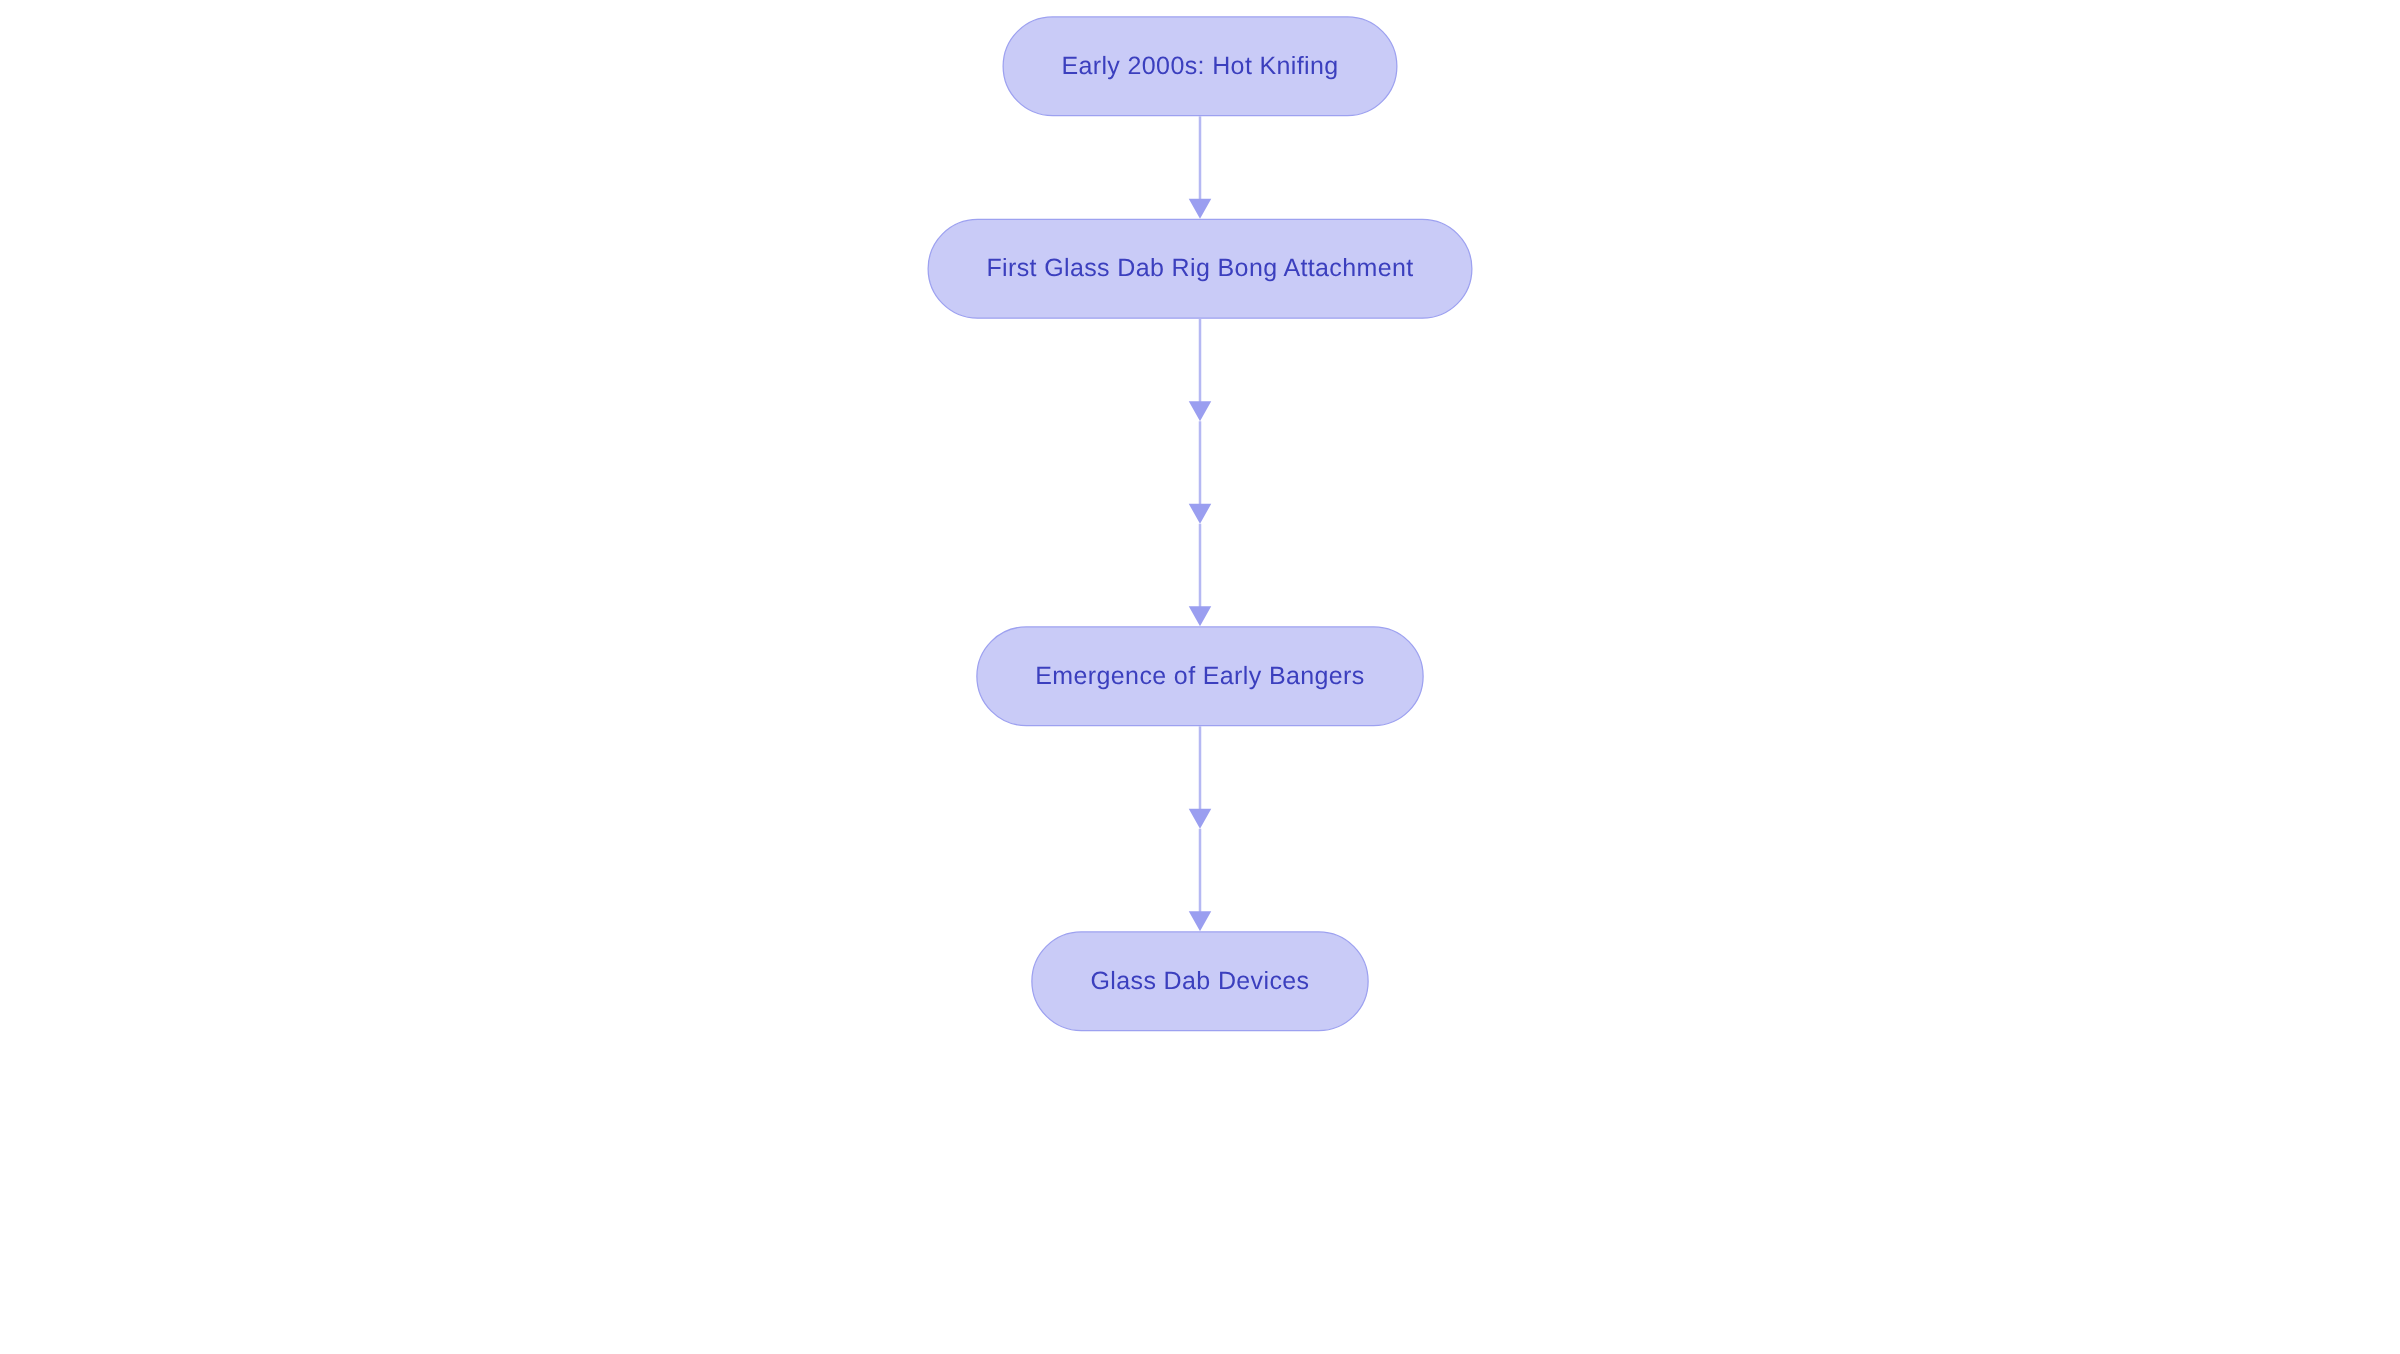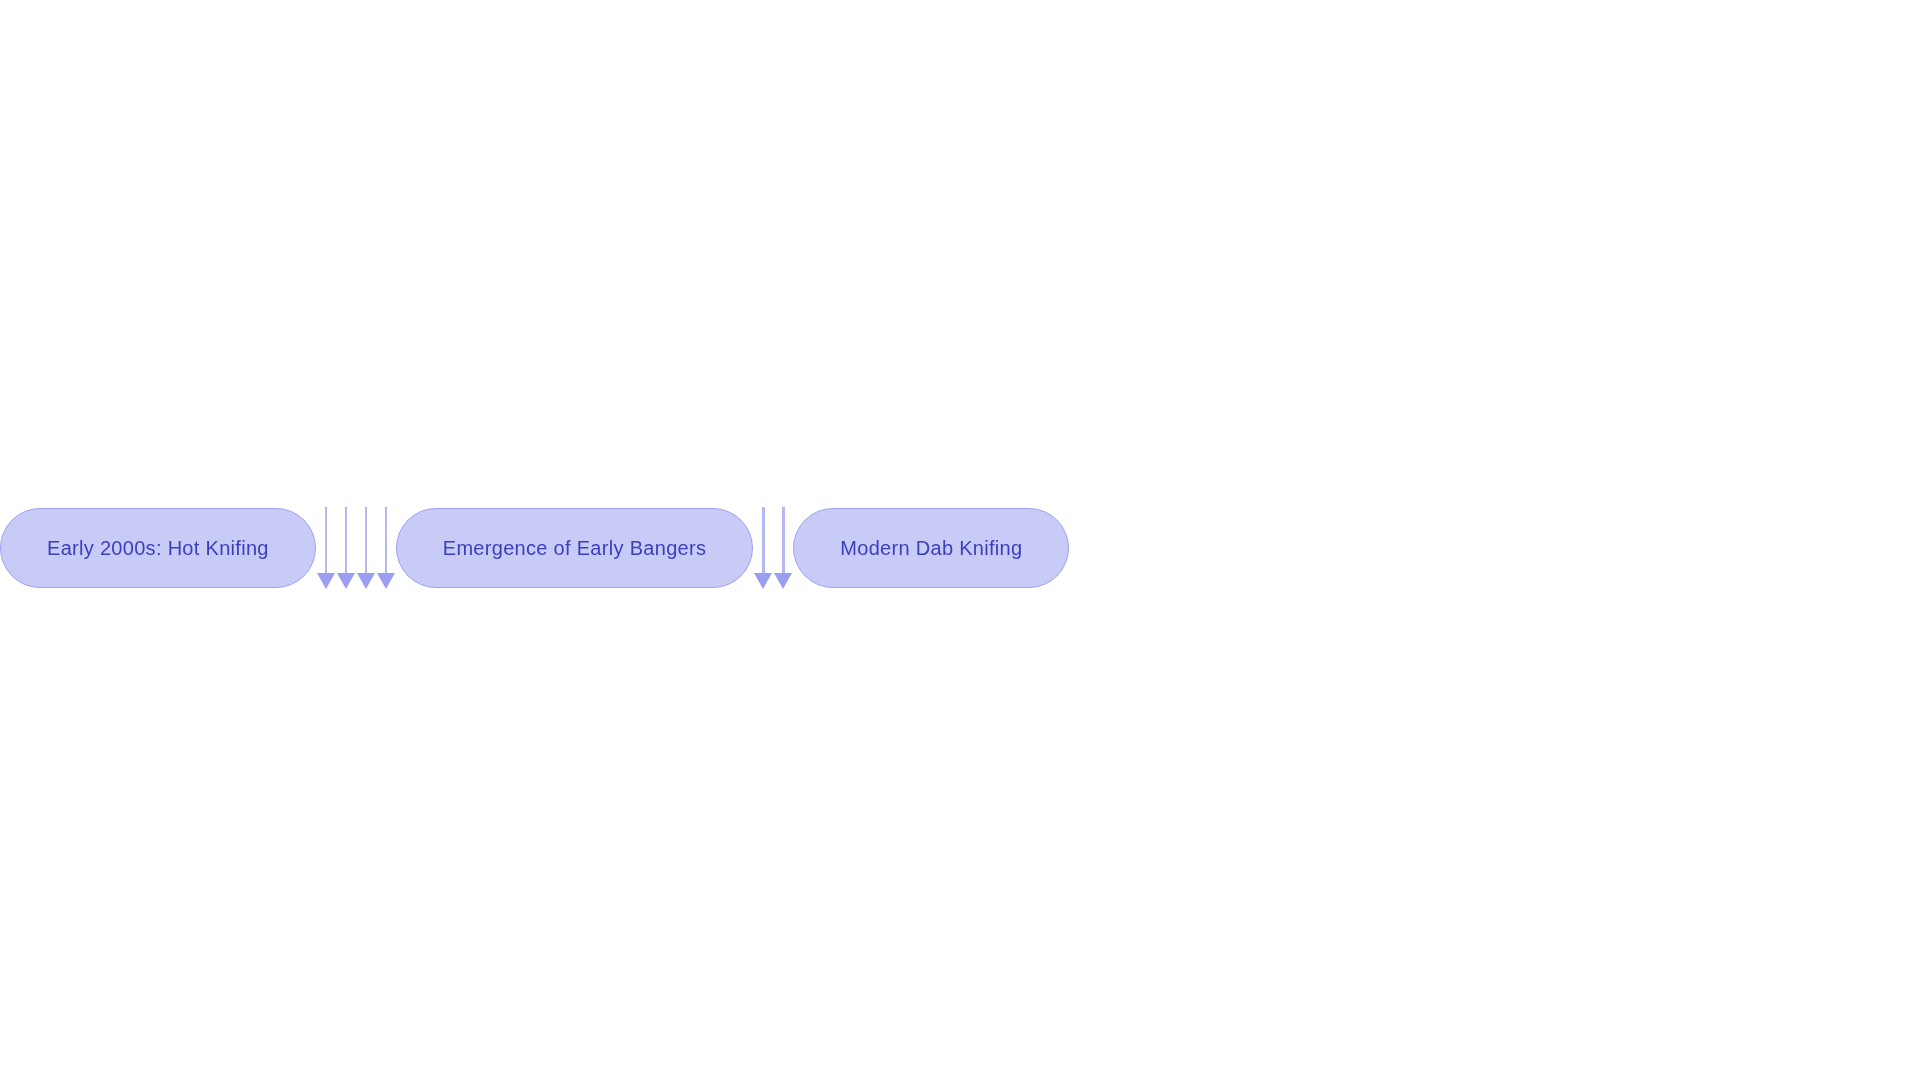--- a/index.html
+++ b/index.html
@@ -12,20 +12,21 @@
     height: 1083px;
     overflow: hidden;
     font-family: "Liberation Sans", "DejaVu Sans", sans-serif;
   }
   .canvas {
     width: 1920px;
     height: 1083px;
     box-sizing: border-box;
     padding-top: 13px;
     display: flex;
+    flex-direction: column;
     align-items: center;
     background: var(--background, #ffffff);
   }
   .node {
     box-sizing: border-box;
     height: 80px;
     padding: 0 46px;
     border: 1.5px solid var(--node-border, #9da1f0);
     border-radius: 40px;
     background: var(--node-fill, #c9cbf7);
@@ -63,20 +64,21 @@
 </style>
 </head>
 <body>
 
 <div class="canvas" style="--node-fill: #c9cbf7; --node-border: #9da1f0; --node-text: #3b3fbe; --arrow-line: #b5b8f3; --arrow-head: #9a9ef0; --background: #ffffff;">
     <div class="node">Early 2000s: Hot Knifing</div>
     <div class="arrow">
       <div class="line"></div>
       <div class="head"></div>
     </div>
+    <div class="node">First Glass Dab Rig Bong Attachment</div>
     <div class="arrow">
       <div class="line"></div>
       <div class="head"></div>
     </div>
     <div class="arrow">
       <div class="line"></div>
       <div class="head"></div>
     </div>
     <div class="arrow">
       <div class="line"></div>
@@ -84,14 +86,14 @@
     </div>
     <div class="node">Emergence of Early Bangers</div>
     <div class="arrow">
       <div class="line"></div>
       <div class="head"></div>
     </div>
     <div class="arrow">
       <div class="line"></div>
       <div class="head"></div>
     </div>
-    <div class="node">Modern Dab Knifing</div>
+    <div class="node">Glass Dab Devices</div>
   </div>
 
 </body></html>

